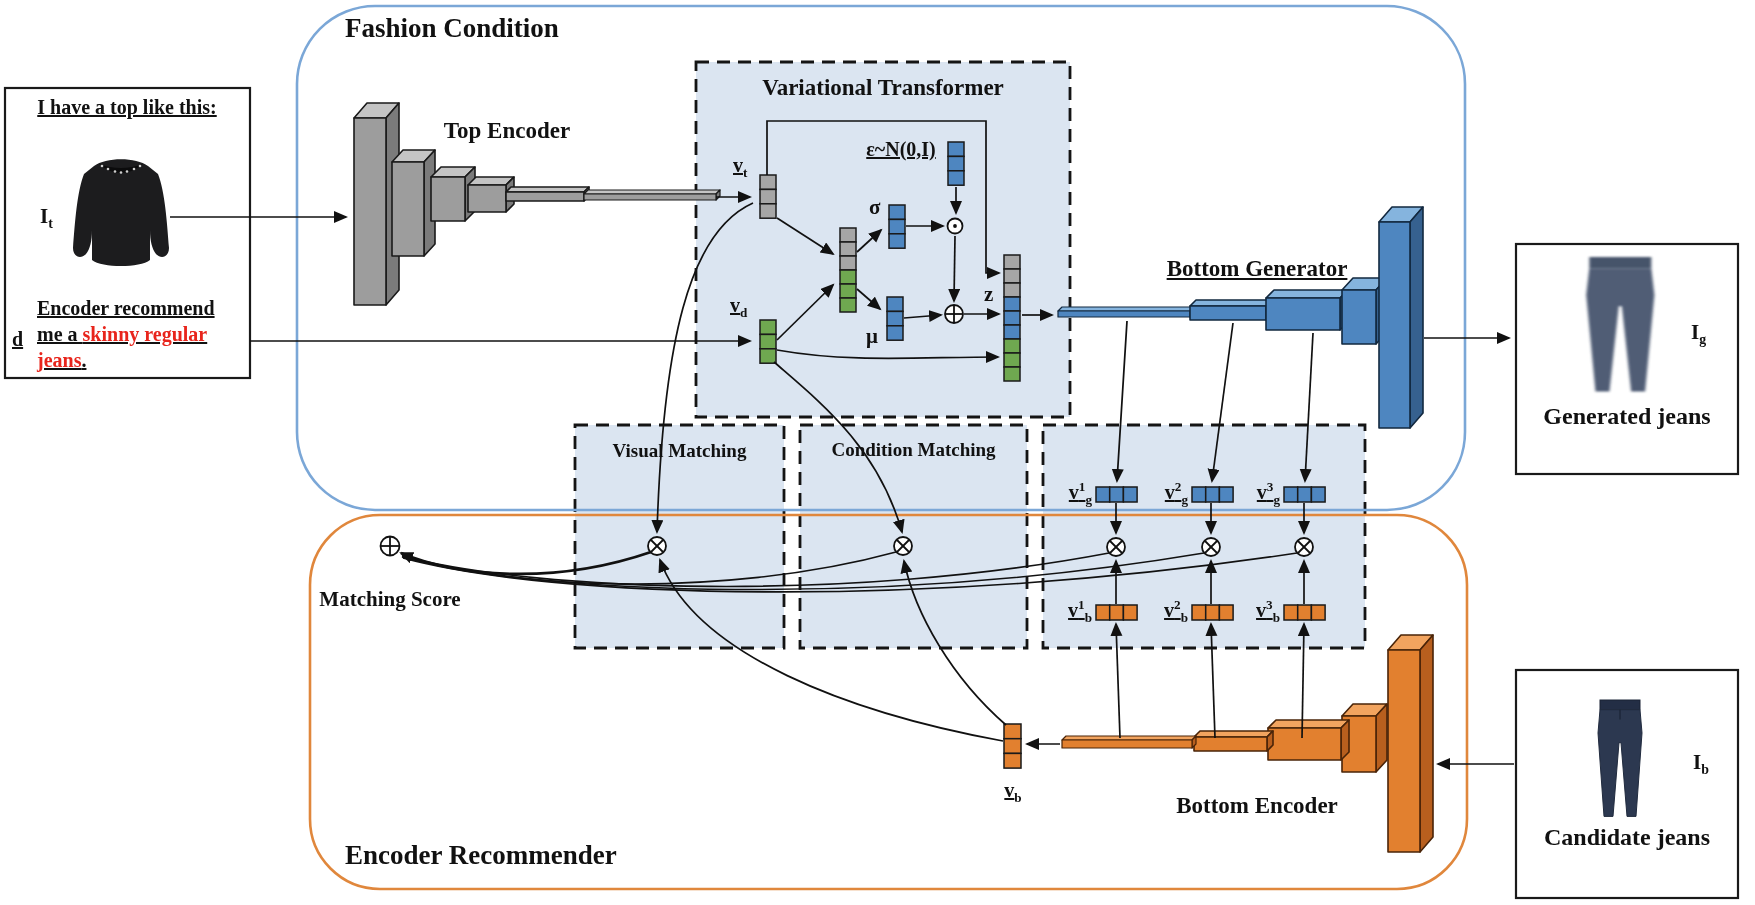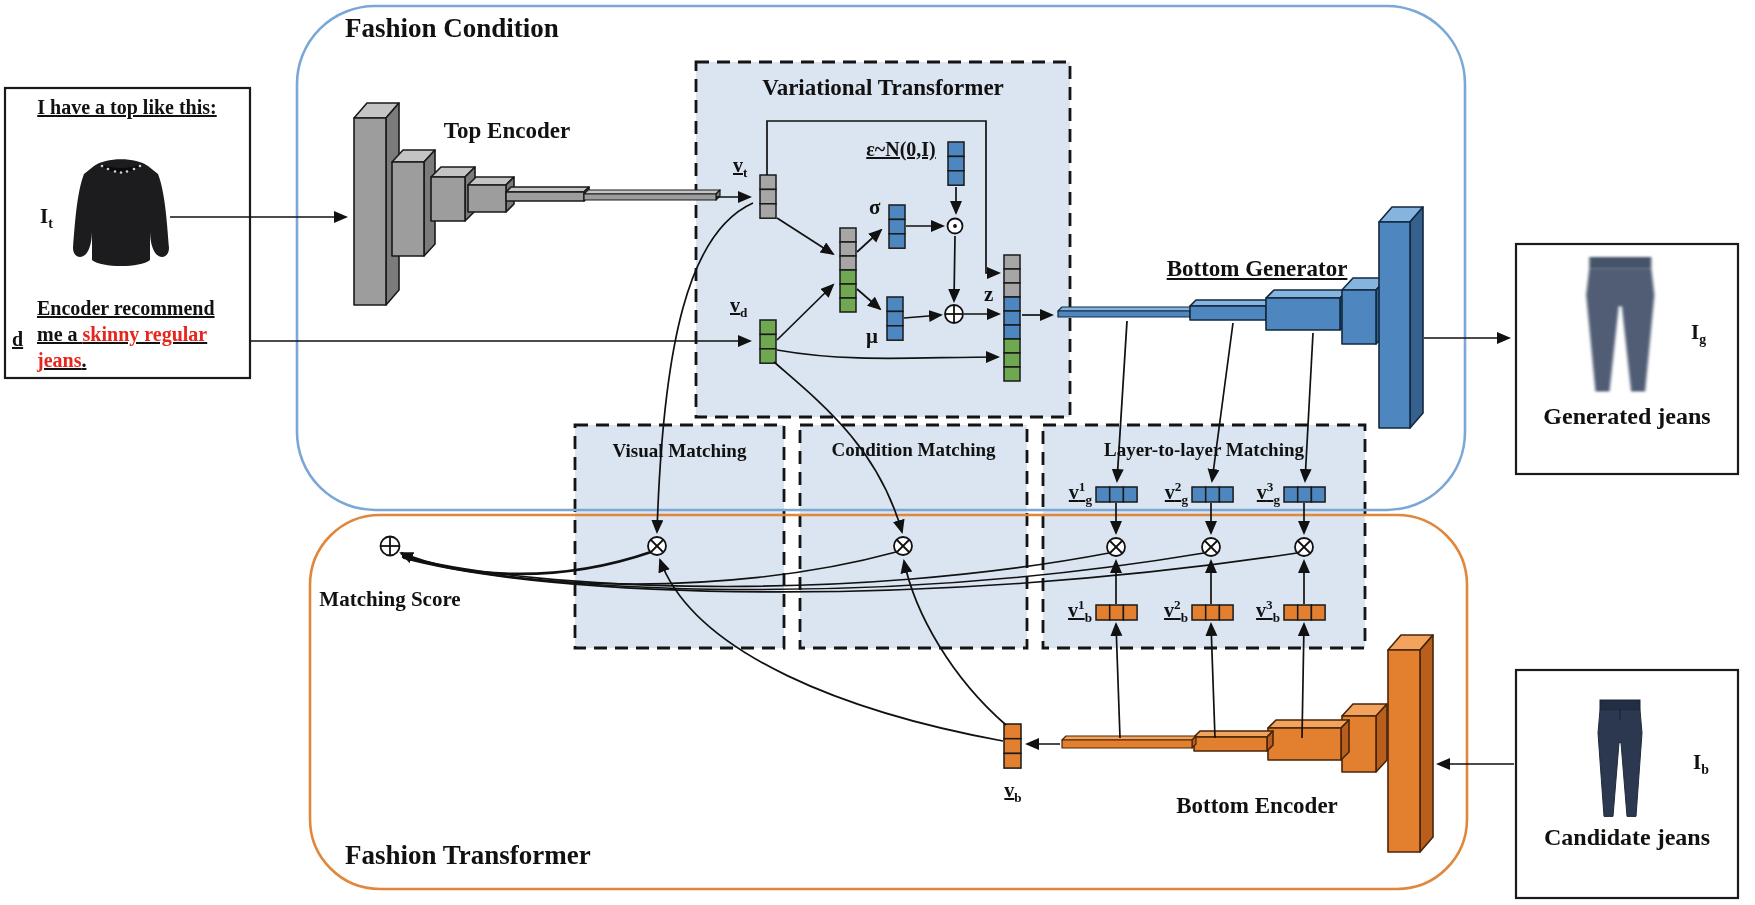--- a/index.html
+++ b/index.html
@@ -326,31 +326,30 @@
     <path fill="#46556e" d="M6,10 L46,10 L48,34 L42,120 L33,120 L27,44 L25,44 L19,120 L10,120 L4,34 Z"></path>
   </g>
   <g transform="translate(1594,700) scale(1,0.97)">
     <rect x="6" y="0" width="40" height="10" fill="#232e45" stroke="#1a2335" stroke-width="1"></rect>
     <path fill="#2c3850" stroke="#1f2a3d" stroke-width="1" d="M6,10 L46,10 L48,34 L42,120 L33,120 L27,44 L25,44 L19,120 L10,120 L4,34 Z"></path>
     <line x1="26" y1="10" x2="26" y2="20" stroke="#1a2335" stroke-width="1.2"></line>
   </g>
 </svg>
 
   <div class="lbl f27" style="left:345px;top:14px;">Fashion Condition</div>
-  <div class="lbl f27" style="left:345px;top:841px;">Fashion Transformer</div>
+  <div class="lbl f27" style="left:345px;top:841px;">Encoder Recommender</div>
 
   <div class="lbl f23 ctr" style="left:428px;top:119px;width:158px;">Top Encoder</div>
   <div class="lbl f23 ctr" style="left:1158px;top:257px;width:198px;text-decoration:underline;">Bottom Generator</div>
   <div class="lbl f23 ctr" style="left:1158px;top:794px;width:198px;">Bottom Encoder</div>
   <div class="lbl f21 ctr" style="left:290px;top:588px;width:200px;">Matching Score</div>
 
   <div class="lbl f23 ctr" style="left:700px;top:76px;width:366px;">Variational Transformer</div>
   <div class="lbl f22 ctr" style="left:577px;top:441px;width:205px;">Visual Matching</div>
   <div class="lbl f22 ctr" style="left:802px;top:440px;width:223px;">Condition Matching</div>
-  <div class="lbl f22 ctr" style="left:1045px;top:440px;width:318px;">Layer-to-layer Matching</div>
 
   <div class="lbl f20 ctr" style="left:10px;top:97px;width:234px;">I have a top like this:</div>
   <div class="lbl f21" style="left:40px;top:205px;"><span>I</span><sub>t</sub></div>
   <div class="lbl f20" style="left:12px;top:329px;">d</div>
   <div class="lbl f20 wrap" style="left:37px;top:295px;width:182px;line-height:26px;"><span>Encoder recommend me a </span><span class="red">skinny regular jeans</span><span>.</span></div>
 
   <div class="lbl f20" style="left:733px;top:155px;"><span>v</span><sub>t</sub></div>
   <div class="lbl f20" style="left:730px;top:295px;"><span>v</span><sub>d</sub></div>
   <div class="lbl f21" style="left:869px;top:196px;">σ</div>
   <div class="lbl f21" style="left:866px;top:325px;">μ</div>

